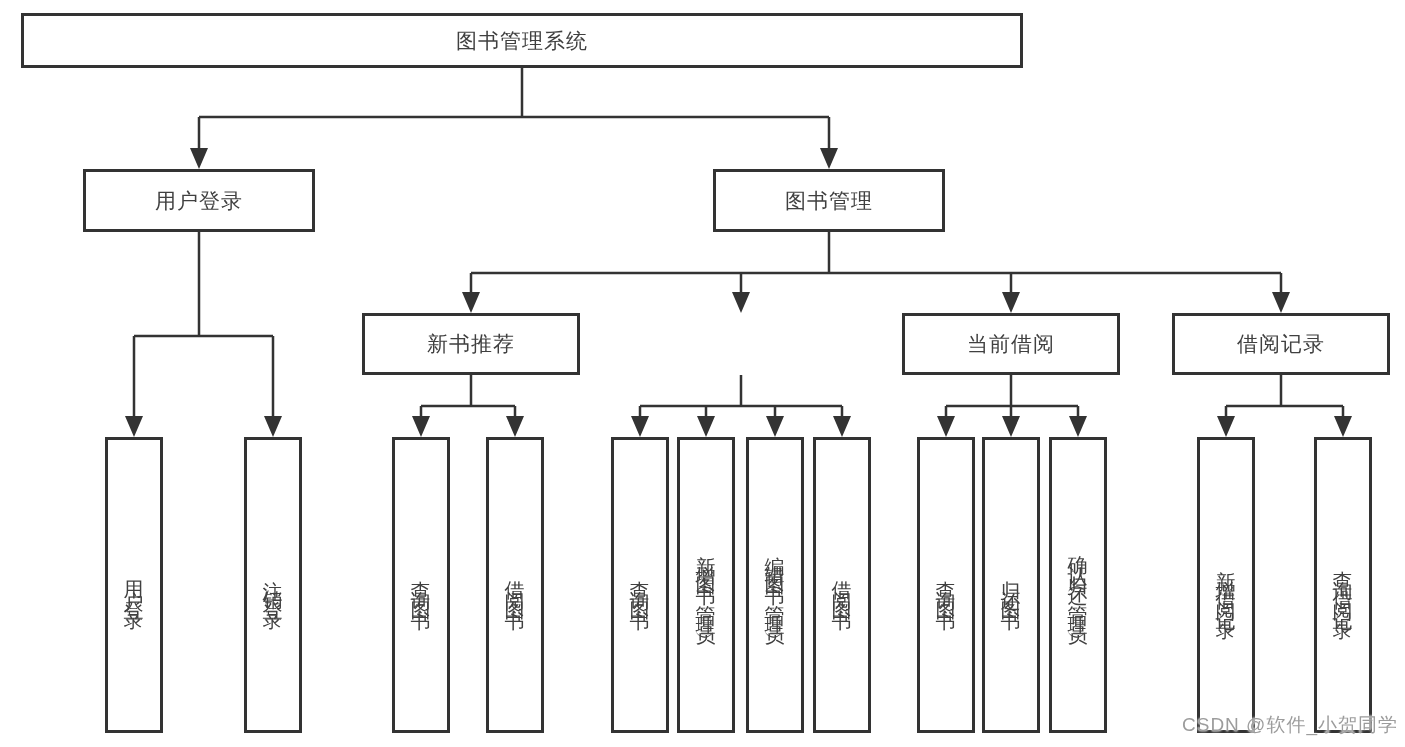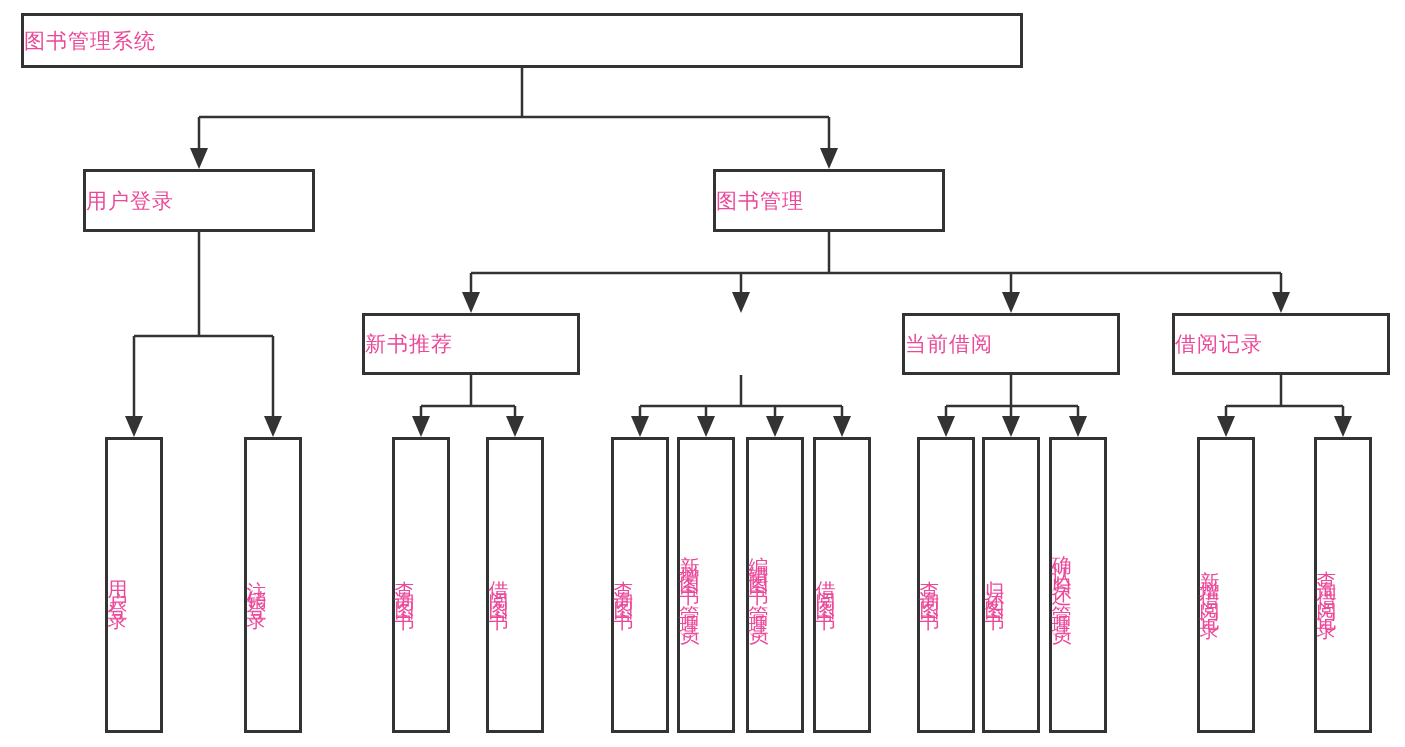--- a/index.html
+++ b/index.html
@@ -15,24 +15,24 @@
     position: absolute;
     left: 0; top: 0;
     width: 1405px; height: 747px;
     z-index: 1;
   }
   .node {
     position: absolute;
     box-sizing: border-box;
     border: 3px solid #333333;
     background: #ffffff;
-    color: #ec4899;
+    color: #404040;
     display: flex;
     align-items: center;
-    justify-content: flex-start;
+    justify-content: center;
     z-index: 2;
     font-size: 21px;
     letter-spacing: 1px;
     white-space: nowrap;
   }
   .leaf { font-size: 20px; }
   .vtext {
     writing-mode: vertical-rl;
     text-orientation: mixed;
     line-height: 1;
@@ -130,14 +130,15 @@
     <span class="vtext">确认归还（管理员）</span>
   </div>
 
   <div class="node leaf" style="left:1197px;top:437px;width:58px;height:296px">
     <span class="vtext">新增借阅记录</span>
   </div>
   <div class="node leaf" style="left:1314px;top:437px;width:58px;height:296px">
     <span class="vtext">查询借阅记录</span>
   </div>
 
+  <div class="watermark">CSDN @软件_小贺同学</div>
 
 </div>
 
 </body></html>

